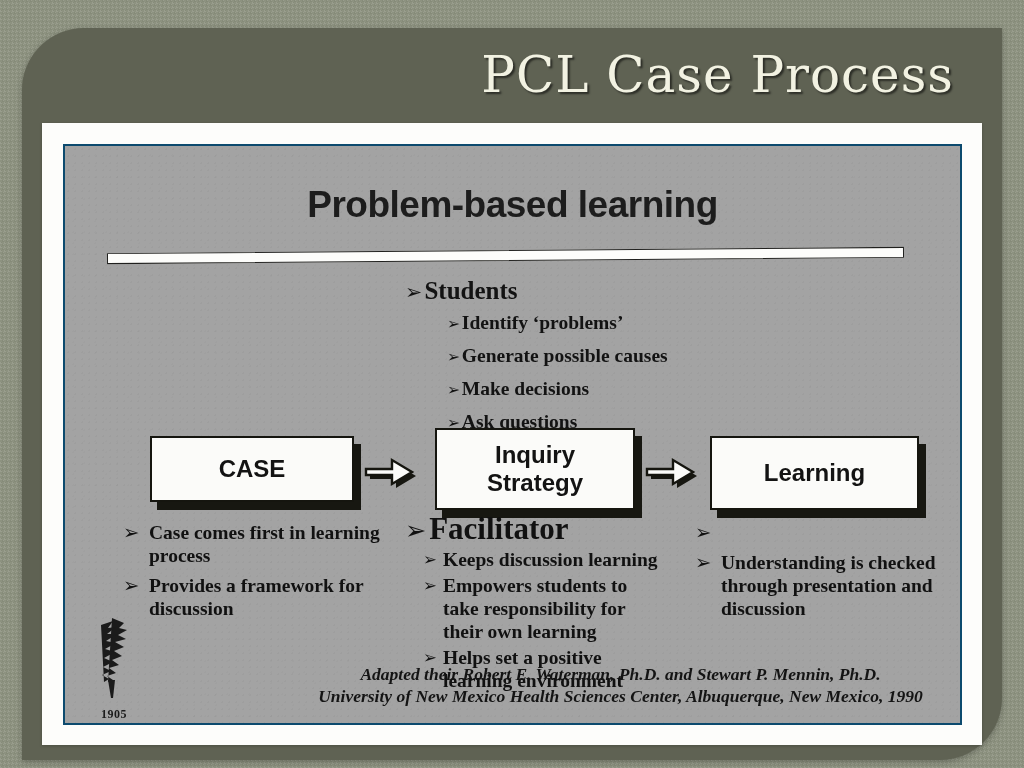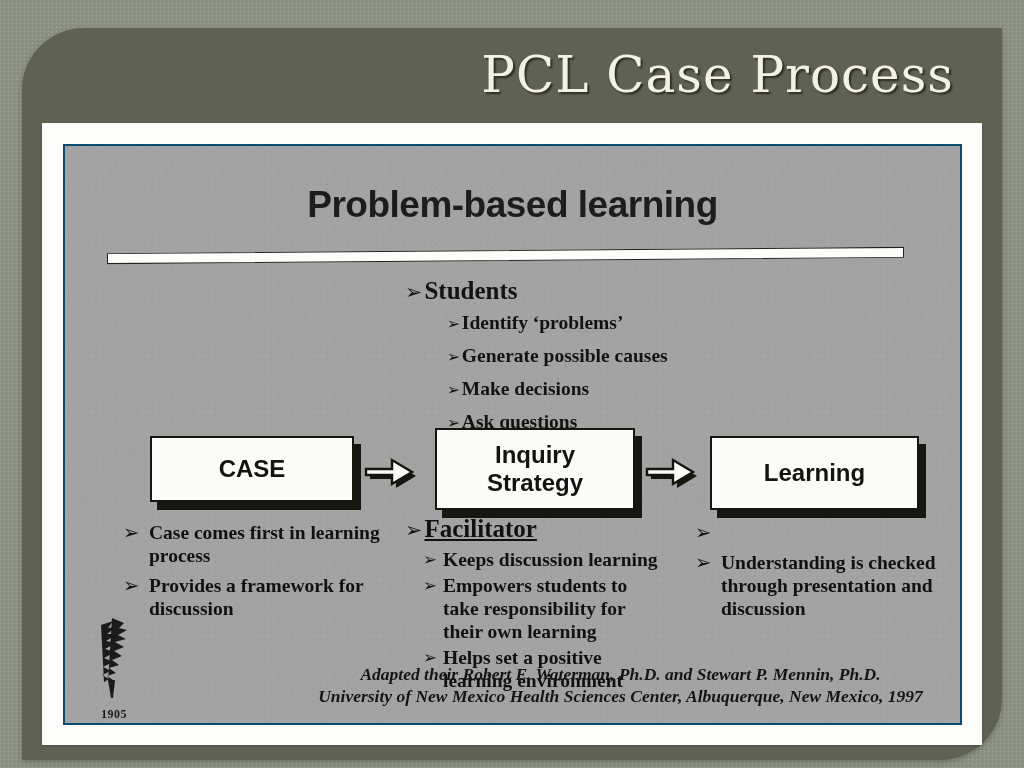--- a/index.html
+++ b/index.html
@@ -187,25 +187,24 @@
     font-size: 19.5px;
     line-height: 23px;
     margin-bottom: 7px;
   }
   .b1 .bullet { width: 26px; flex: 0 0 26px; }
   .b1 .txt { flex: 1 1 auto; }
 
   .facil-head {
     font-family: "Liberation Serif", serif;
     font-weight: bold;
-    font-size: 25px;
+    font-size: 31px;
     line-height: 29px;
     margin-bottom: 3px;
     white-space: nowrap;
-    text-decoration: underline;
   }
   .facil-head .bullet { width: 0.95em; display: inline-block; font-size: 0.82em; font-family: "DejaVu Sans", sans-serif; font-weight: normal;}
   .b2 {
     display: flex;
     font-family: "Liberation Serif", serif;
     font-weight: bold;
     font-size: 19.5px;
     line-height: 23px;
     margin-left: 18px;
     margin-bottom: 3px;
@@ -352,19 +351,19 @@
               <path d="M21 2 L33 7 L28 12 L36 14 L27 19 L35 23 L24 26 L33 31 L23 35 L31 40 L21 44 L28 49 L18 52 L25 57 L16 60 L22 64 L17 66 Z"></path>
               <path d="M10 9 L22 5 L17 12 L25 11 L16 18 L26 18 L15 25 L25 27 L14 33 L24 36 L13 42 L22 46 L12 51 L20 55 L11 59 L18 63 L13 66 Z"></path>
               <path d="M17 64 L24 64 L22 82 L20 82 Z"></path>
             </g>
           </svg>
           <div id="logo-year">1905</div>
         </div>
 
         <div id="attribution">
           <div>Adapted their Robert E. Waterman, Ph.D. and Stewart P. Mennin, Ph.D.</div>
-          <div>University of New Mexico Health Sciences Center, Albuquerque, New Mexico, 1997</div>
+          <div>University of New Mexico Health Sciences Center, Albuquerque, New Mexico, 1990</div>
         </div>
 
       </div>
     </div>
   </div>
 </div>
 
 </body></html>

